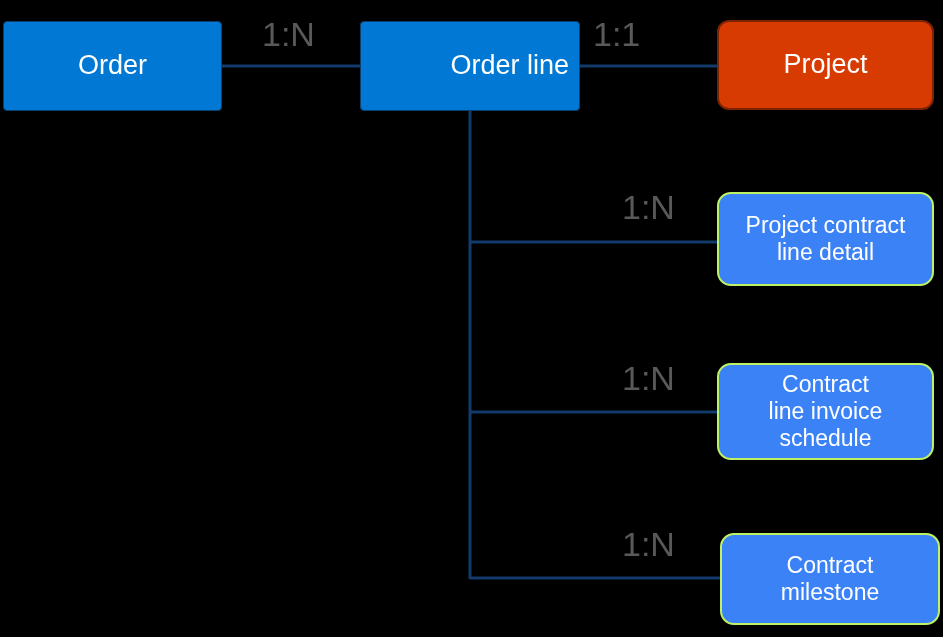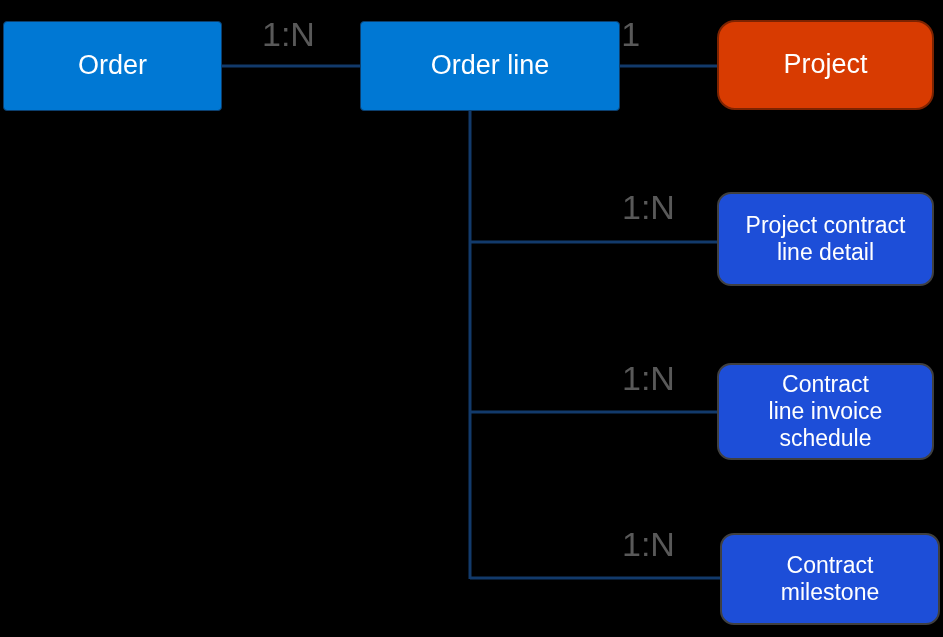--- a/index.html
+++ b/index.html
@@ -39,46 +39,46 @@
   }
   .node-blue {
     background: #0078d4;
     border: 1px solid #0c3f6e;
     border-radius: 4px;
     font-size: 27px;
   }
   .node-orange {
     background: #d83b01;
     border: 2px solid #7d2301;
-    border-radius: 18px;
+    border-radius: 12px;
     font-size: 27px;
   }
   .node-green {
-    background: #1d4ed8;
-    border: 2px solid #404040;
+    background: #3b82f6;
+    border: 2px solid #bef264;
     border-radius: 14px;
     font-size: 23px;
   }
   .node-label {
     display: block;
     padding: 0 10px;
     white-space: pre-line;
   }
   .edge-label {
     position: absolute;
     color: #595959;
     font-size: 34px;
     line-height: 1;
     z-index: 2;
     white-space: nowrap;
   }
 
   
   #node-order        { left: 3px;   top: 21px;  width: 219px; height: 90px; }
-  #node-order-line   { left: 360px; top: 21px;  width: 260px; height: 90px; }
+  #node-order-line   { left: 360px; top: 21px;  width: 220px; height: 90px; justify-content: flex-end; }
   #node-project      { left: 717px; top: 20px;  width: 217px; height: 90px; }
   #node-pcld         { left: 717px; top: 192px; width: 217px; height: 94px; }
   #node-clis         { left: 717px; top: 363px; width: 217px; height: 97px; }
   #node-cm           { left: 720px; top: 533px; width: 220px; height: 92px; }
 
   
   #label-order-orderline { left: 262px; top: 17px; }
   #label-orderline-project { left: 593px; top: 17px; }
   #label-orderline-pcld  { left: 622px; top: 190px; }
   #label-orderline-clis  { left: 622px; top: 361px; }

